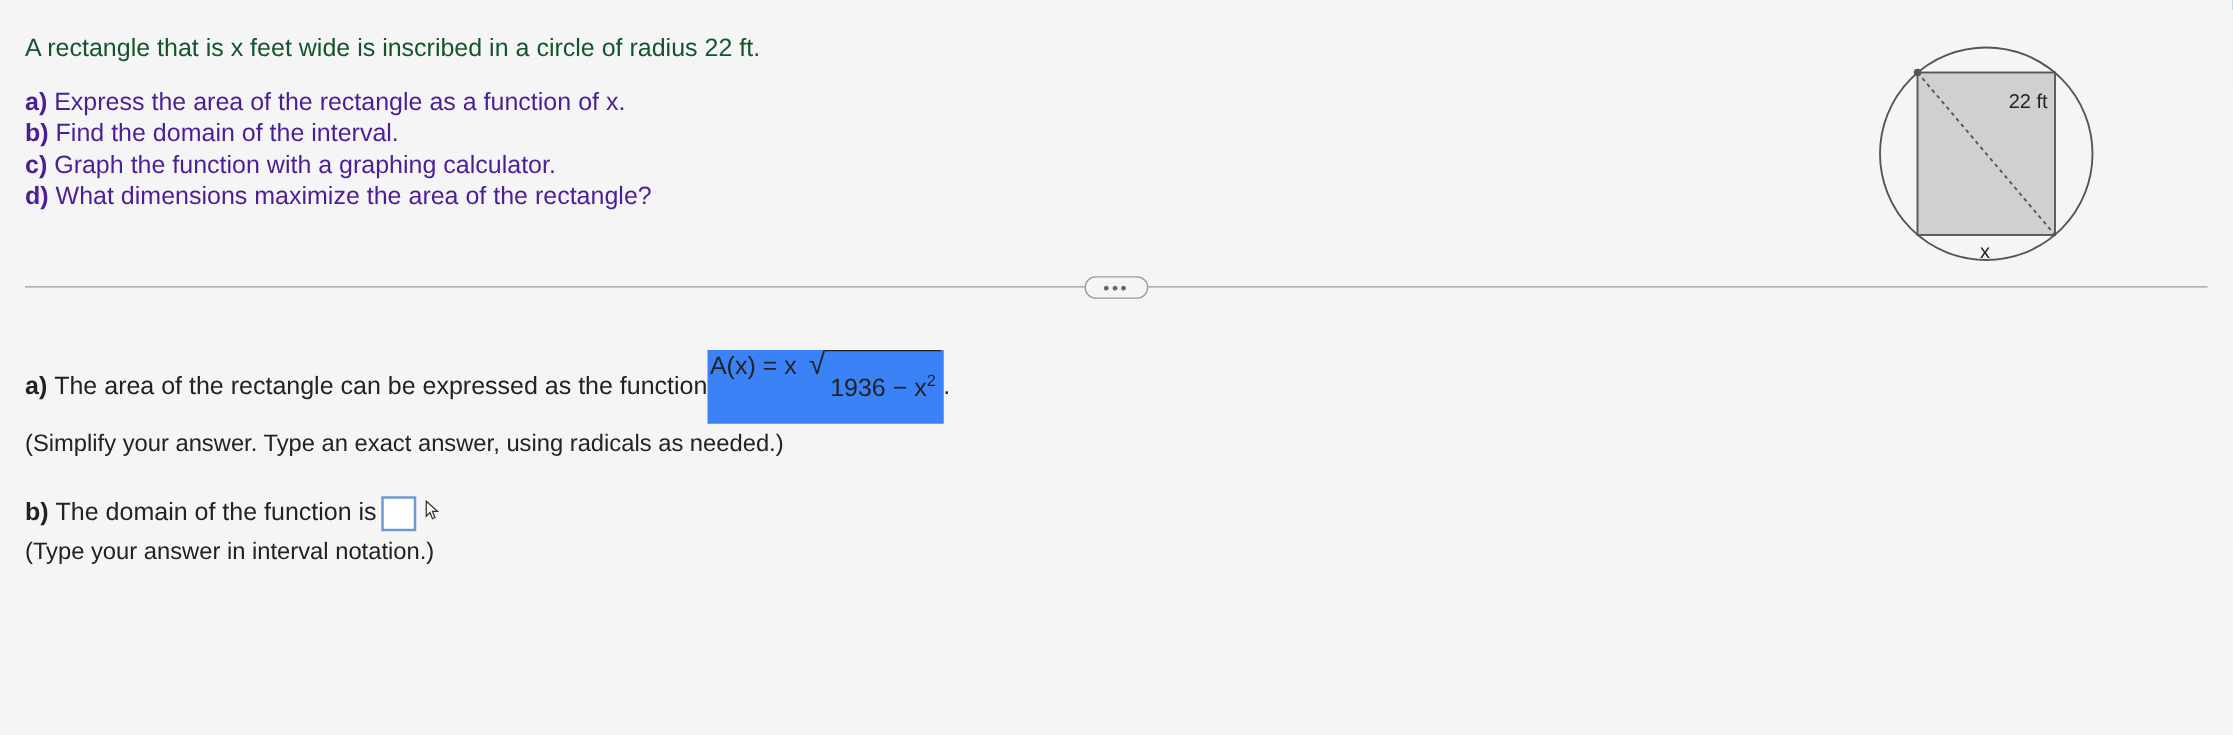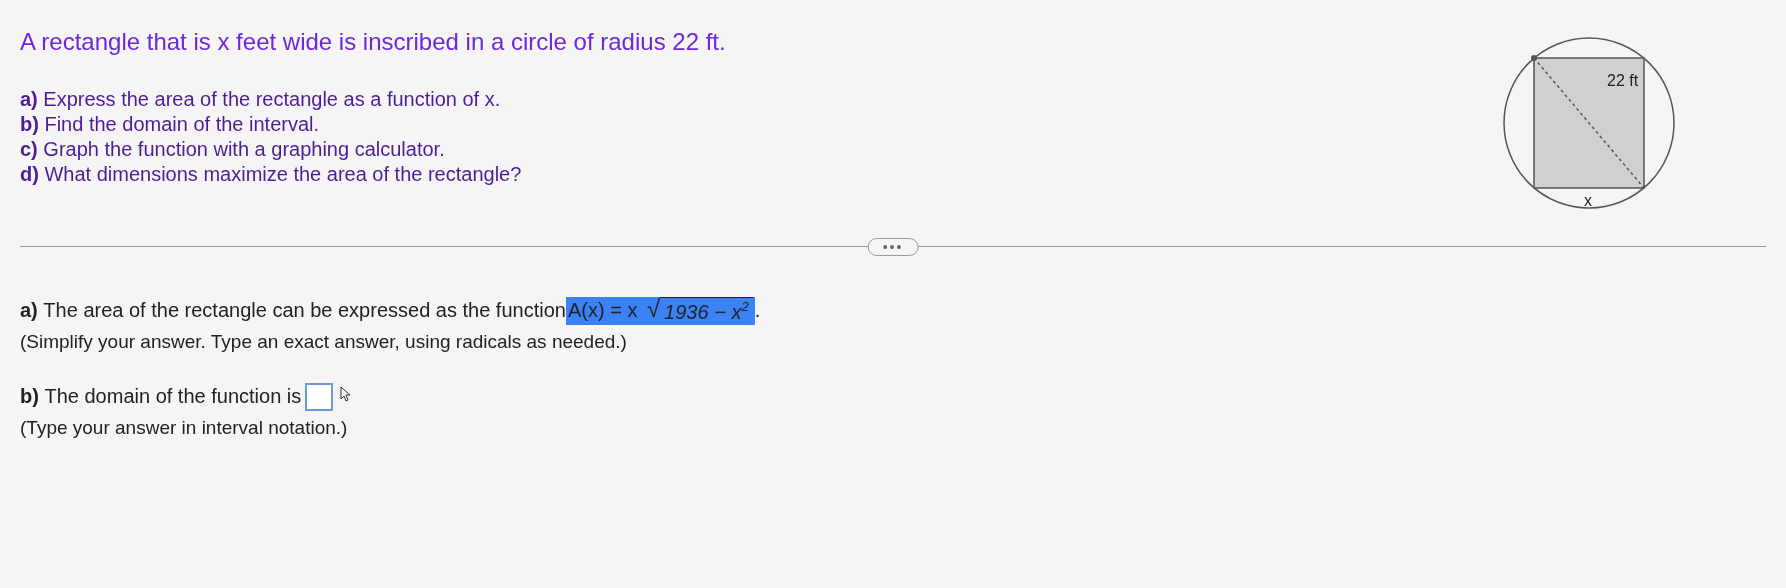--- a/index.html
+++ b/index.html
@@ -15,23 +15,23 @@
       position: relative;
       overflow: hidden;
     }
     .content-area {
       background: #f5f5f5;
       padding: 28px 20px 20px 20px;
       height: 580px;
       position: relative;
     }
     .problem-statement {
-      font-size: 24px;
-      color: #6d28d9;
-      margin-bottom: 32px;
+      font-size: 20px;
+      color: #14532d;
+      margin-bottom: 20px;
       max-width: 1300px;
     }
     .parts-list {
       font-size: 20px;
       color: #4c1d95;
       margin-bottom: 20px;
     }
     .parts-list .part-line {
       margin-bottom: 2px;
     }
@@ -81,24 +81,23 @@
       align-items: flex-start;
       margin-left: 4px;
       position: relative;
     }
     .sqrt-symbol {
       font-size: 24px;
       line-height: 1;
     }
     .sqrt-content {
       border-top: 1.5px solid #222;
-      padding: 1px 4px;
+      padding: 16px 4px;
       font-size: 20px;
       line-height: 1.2;
-      font-style: italic;
     }
     .sup {
       font-size: 13px;
       vertical-align: super;
     }
     .hint-text {
       font-size: 19px;
       color: #222;
       margin-bottom: 20px;
     }

